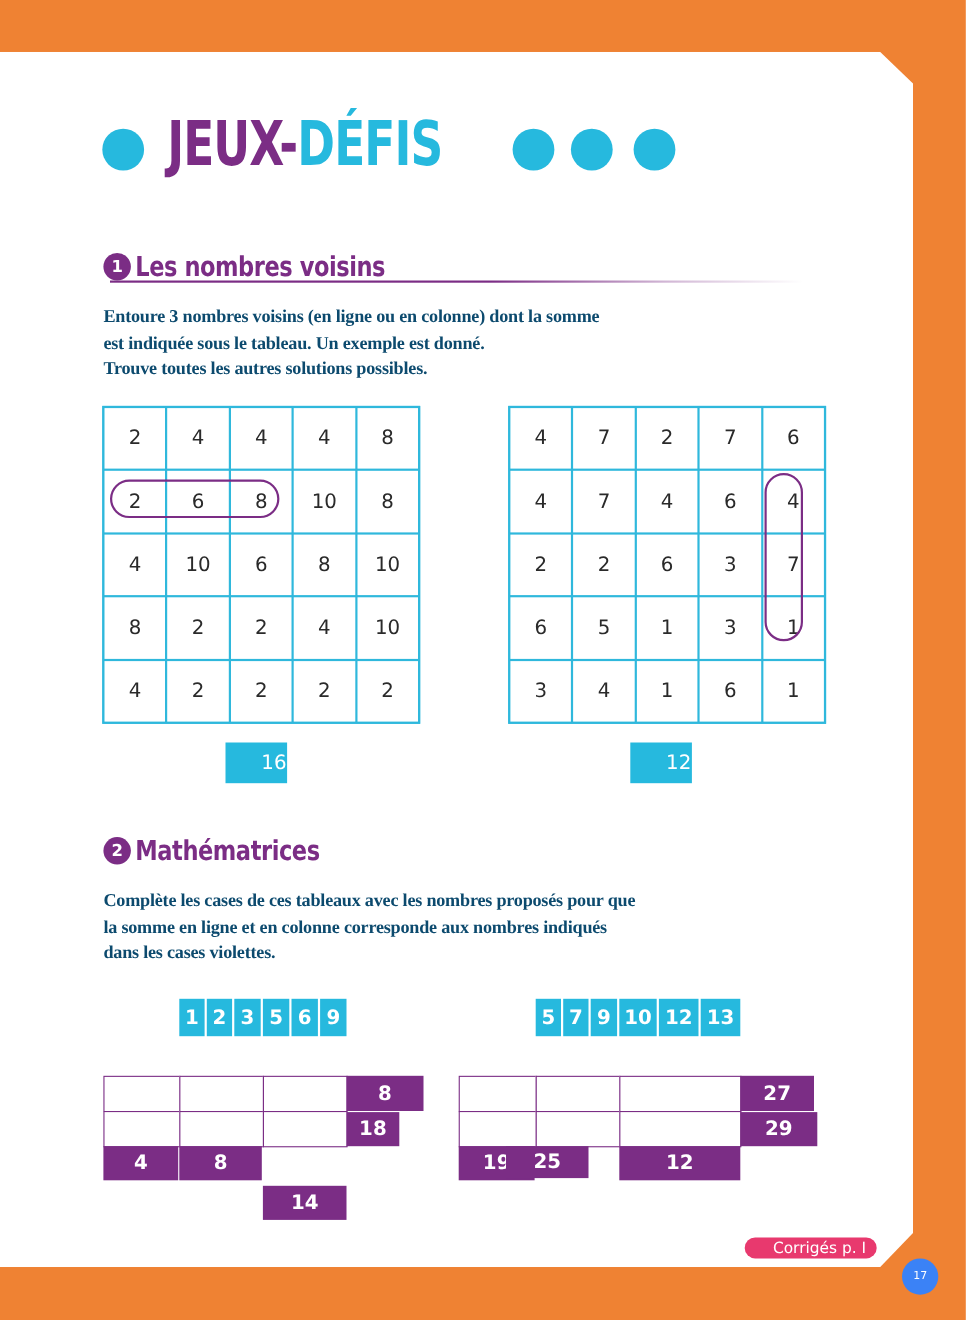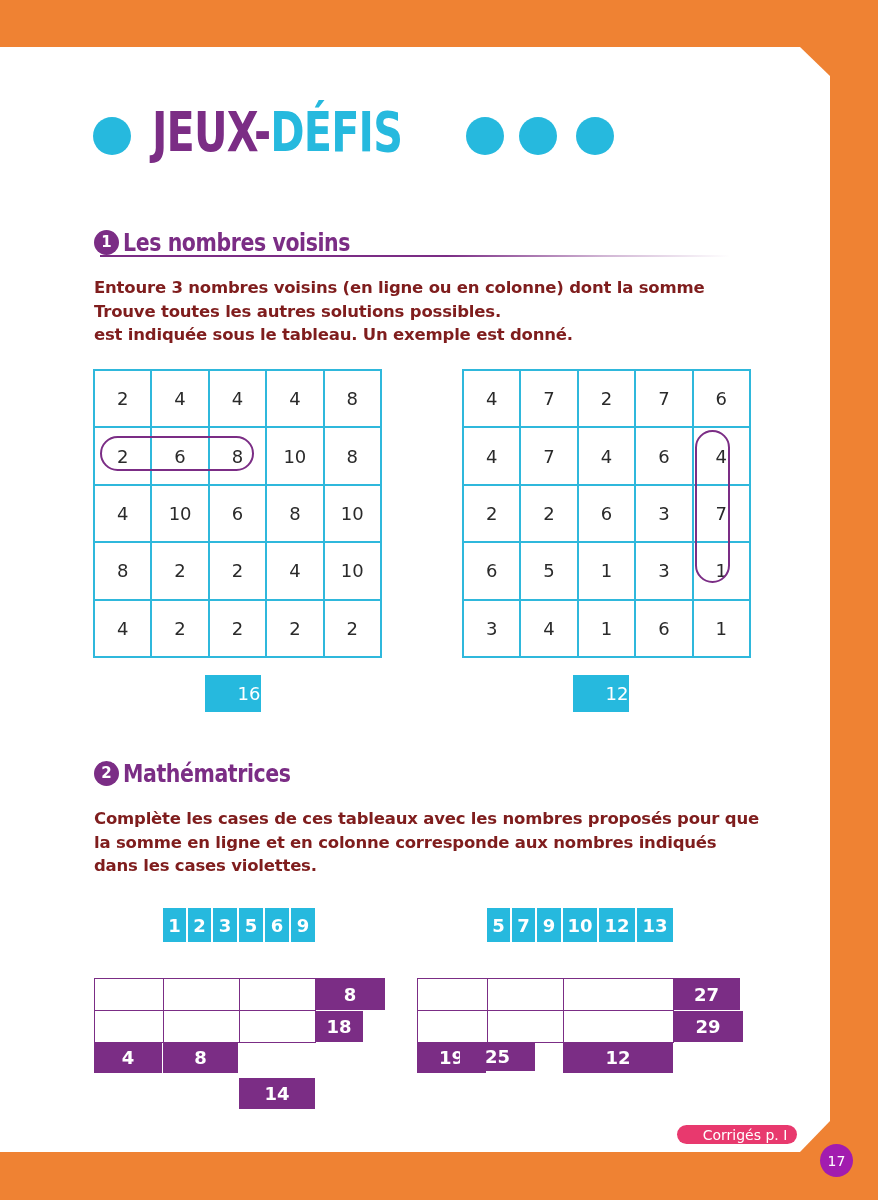--- a/index.html
+++ b/index.html
@@ -69,23 +69,24 @@
       position: absolute;
       left: 100px; top: 255px;
       width: 630px; height: 2px;
       background: linear-gradient(to right, #7b2d85 0%, #7b2d85 55%, rgba(123,45,133,0.35) 80%, rgba(123,45,133,0) 100%);
     }
     .instr {
       position: absolute;
       left: 94px;
       font-size: 16.5px;
       font-weight: bold;
-      color: #7f1d1d;
+      color: #0c4a6e;
       line-height: 23.5px;
       letter-spacing: -0.2px;
+      font-family: Liberation Serif, serif;
     }
 
     
     .grid {
       position: absolute;
       display: grid;
       grid-template-columns: repeat(5, 55.4px);
       grid-template-rows: repeat(5, 55.4px);
       border: 2px solid #2fb8dc;
       background: #2fb8dc;
@@ -156,23 +157,23 @@
       background: #e8396e;
       color: #fff;
       font-size: 14px;
       display: flex; align-items: center; justify-content: center; padding-left: 16px;
     }
     .pagenum {
       position: absolute;
       left: 820px; top: 1144px;
       width: 33px; height: 33px;
       border-radius: 50%;
-      background: #a21caf;
-      color: #fff;
-      font-size: 14px;
+      background: #3b82f6;
+      color: #fff;
+      font-size: 10px;
       display: flex; align-items: center; justify-content: center;
     }
   </style>
 </head>
 <body>
 
 <div class="page"></div>
 
 <div class="dot" style="left:93px; top:117px;"></div>
 <div class="title">
@@ -182,22 +183,22 @@
 <div class="dot" style="left:519px; top:117px;"></div>
 <div class="dot" style="left:576px; top:117px;"></div>
 
 <div class="sec-head" style="top:227px;">
   <div class="sec-num">1</div>
   <div class="sec-title">Les nombres voisins</div>
 </div>
 <div class="underline"></div>
 <div class="instr" style="top:276px;">
   <div>Entoure 3 nombres voisins (en ligne ou en colonne) dont la somme</div>
+  <div>est indiquée sous le tableau. Un exemple est donné.</div>
   <div>Trouve toutes les autres solutions possibles.</div>
-  <div>est indiquée sous le tableau. Un exemple est donné.</div>
 </div>
 
 <div class="grid" style="left:93px; top:369px;">
   <div class="cell">2</div>
   <div class="cell">4</div>
   <div class="cell">4</div>
   <div class="cell">4</div>
   <div class="cell">8</div>
   <div class="cell">2</div>
   <div class="cell">6</div>

